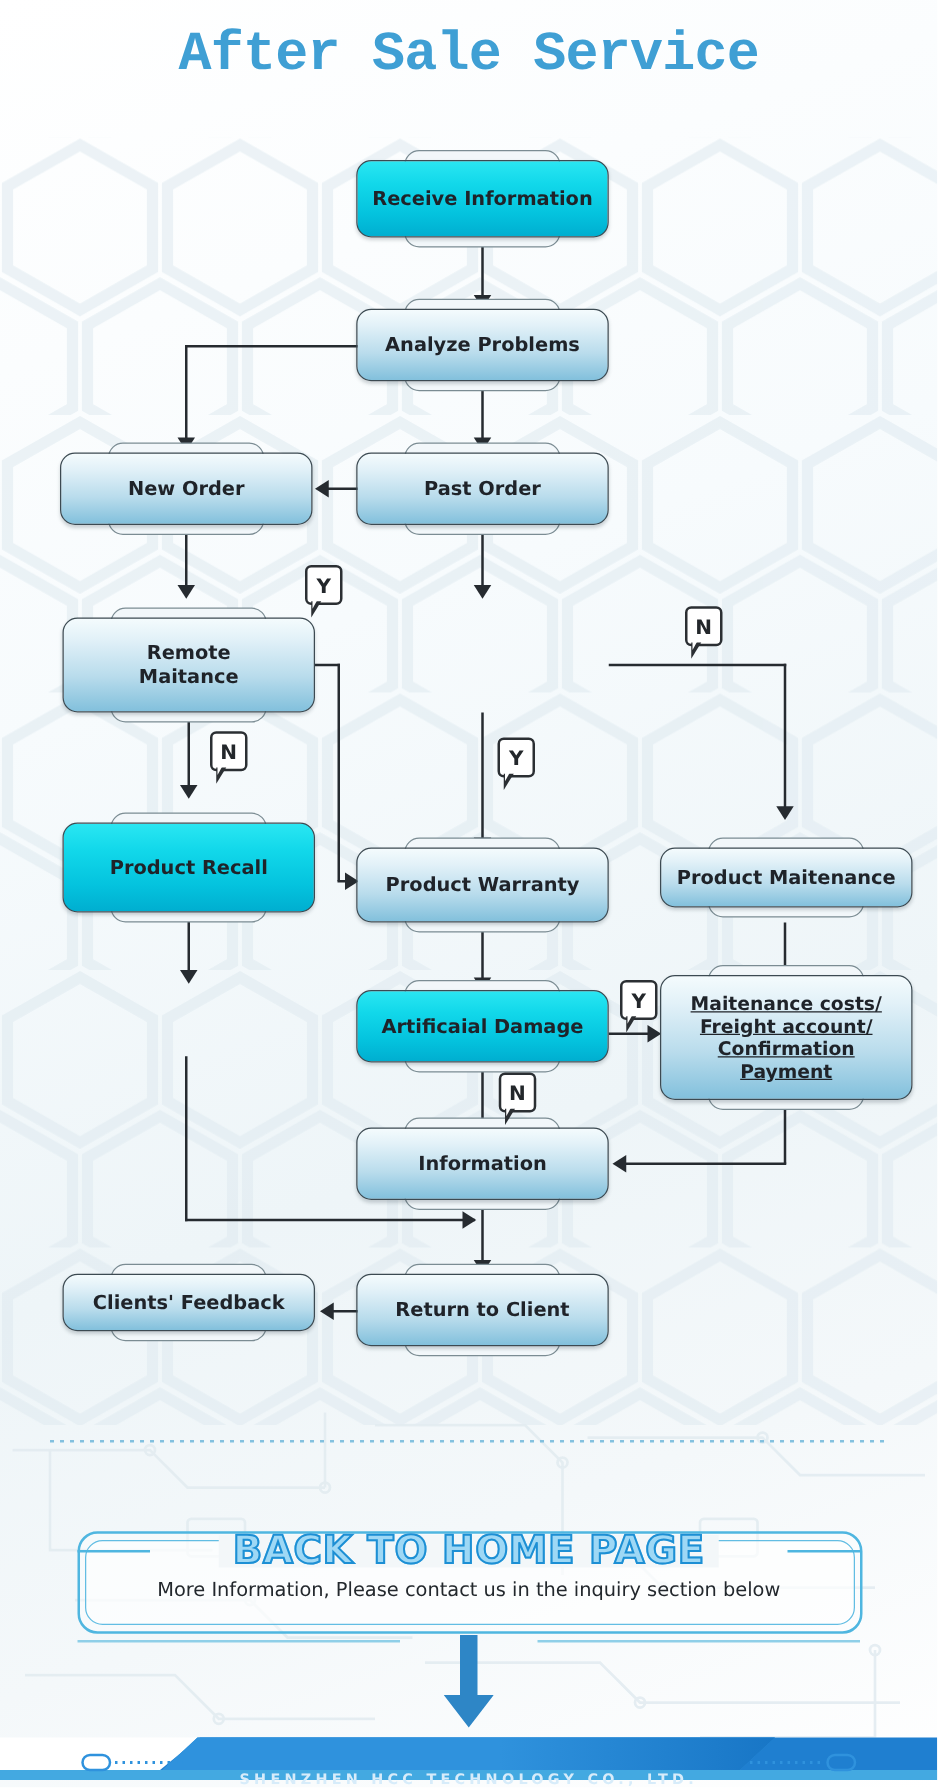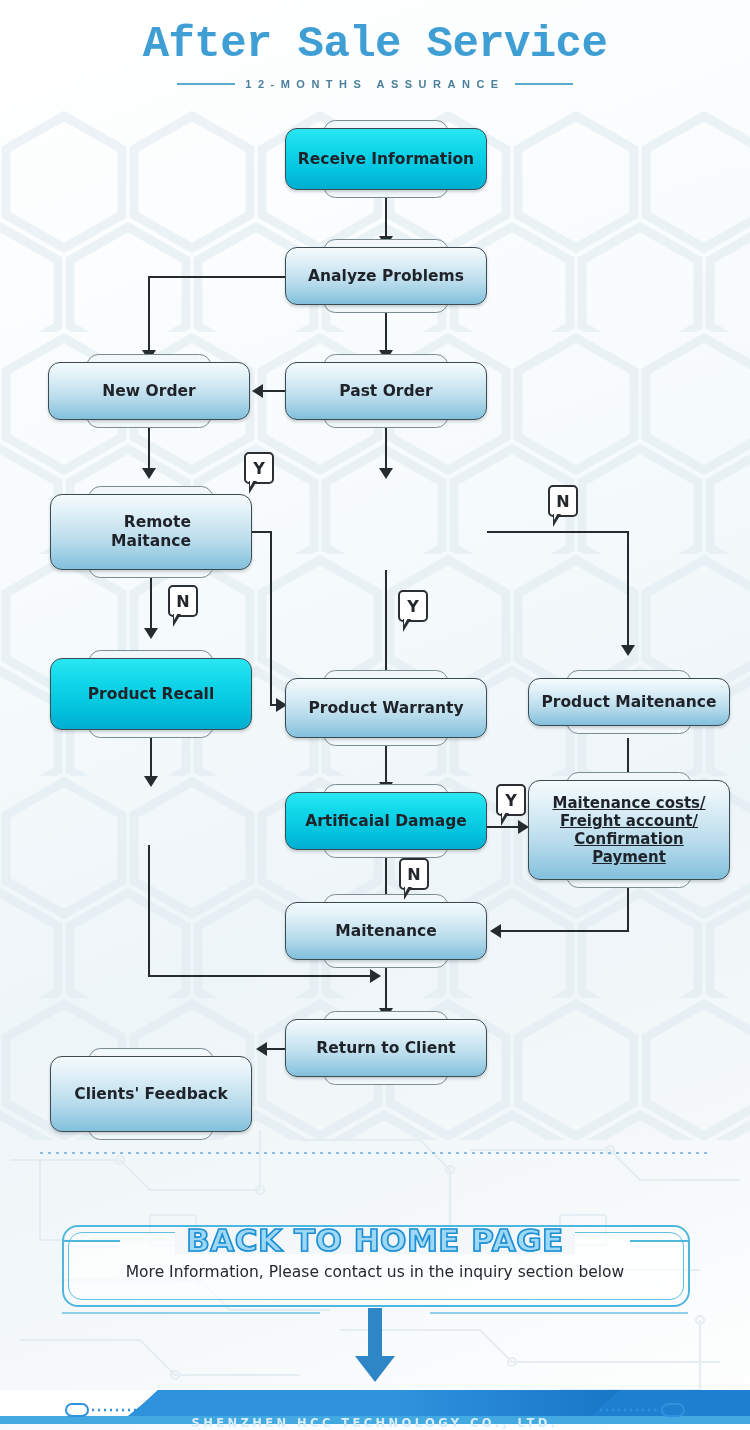--- a/index.html
+++ b/index.html
@@ -204,25 +204,20 @@
       <circle cx="175" cy="255" r="4"></circle>
         <circle cx="512" cy="242" r="4"></circle>
         <circle cx="700" cy="200" r="4"></circle>
       <rect x="560" y="95" width="46" height="30" rx="3"></rect>
         <rect x="150" y="95" width="46" height="30" rx="3"></rect>
     </g>
   </svg>
 
   <div class="header">
     <div class="title">After Sale Service</div>
-    <div class="subwrap">
-      <span class="subline"></span>
-      <span class="subtitle">12-MONTHS ASSURANCE</span>
-      <span class="subline"></span>
-    </div>
   </div>
 
   <div class="ln vl" style="left:385px; top:190px; height:50px;"></div>
   <div class="arrow-d" style="left:379px; top:236px;"></div>
 
   <div class="ln hl" style="left:148px; top:276px; width:140px;"></div>
   <div class="ln vl" style="left:148px; top:276px; height:78px;"></div>
   <div class="arrow-d" style="left:142px; top:350px;"></div>
 
   <div class="ln vl" style="left:385px; top:305px; height:50px;"></div>
@@ -298,21 +293,21 @@
     <div class="box light">New Order</div>
   </div>
 
   <div class="node" style="left:285px; top:362px; width:202px; height:58px;">
     <div class="plate"></div>
     <div class="box light">Past Order</div>
   </div>
 
   <div class="node" style="left:50px; top:494px; width:202px; height:76px;">
     <div class="plate"></div>
-    <div class="box light" style="white-space:pre-line;text-align:right;">Remote
+    <div class="box light" style="white-space:pre-line;">Remote
 Maitance</div>
   </div>
 
 
   <div class="node" style="left:50px; top:658px; width:202px; height:72px;">
     <div class="plate"></div>
     <div class="box cyan">Product Recall</div>
   </div>
 
   <div class="node" style="left:285px; top:678px; width:202px; height:60px;">
@@ -334,24 +329,24 @@
   <div class="node" style="left:528px; top:780px; width:202px; height:100px;">
     <div class="plate"></div>
     <div class="box light" style="white-space:pre-line; font-size:15px; line-height:18px;text-decoration:underline;">Maitenance costs/
 Freight account/
 Confirmation
 Payment</div>
   </div>
 
   <div class="node" style="left:285px; top:902px; width:202px; height:58px;">
     <div class="plate"></div>
-    <div class="box light">Maitenance</div>
-  </div>
-
-  <div class="node" style="left:50px; top:1019px; width:202px; height:76px;margin-top:37px;">
+    <div class="box light">Information</div>
+  </div>
+
+  <div class="node" style="left:50px; top:1019px; width:202px; height:46px;">
     <div class="plate"></div>
     <div class="box light">Clients' Feedback</div>
   </div>
 
   <div class="node" style="left:285px; top:1019px; width:202px; height:58px;">
     <div class="plate"></div>
     <div class="box light">Return to Client</div>
   </div>
 
   <div class="callout" style="left:244px; top:452px;">

